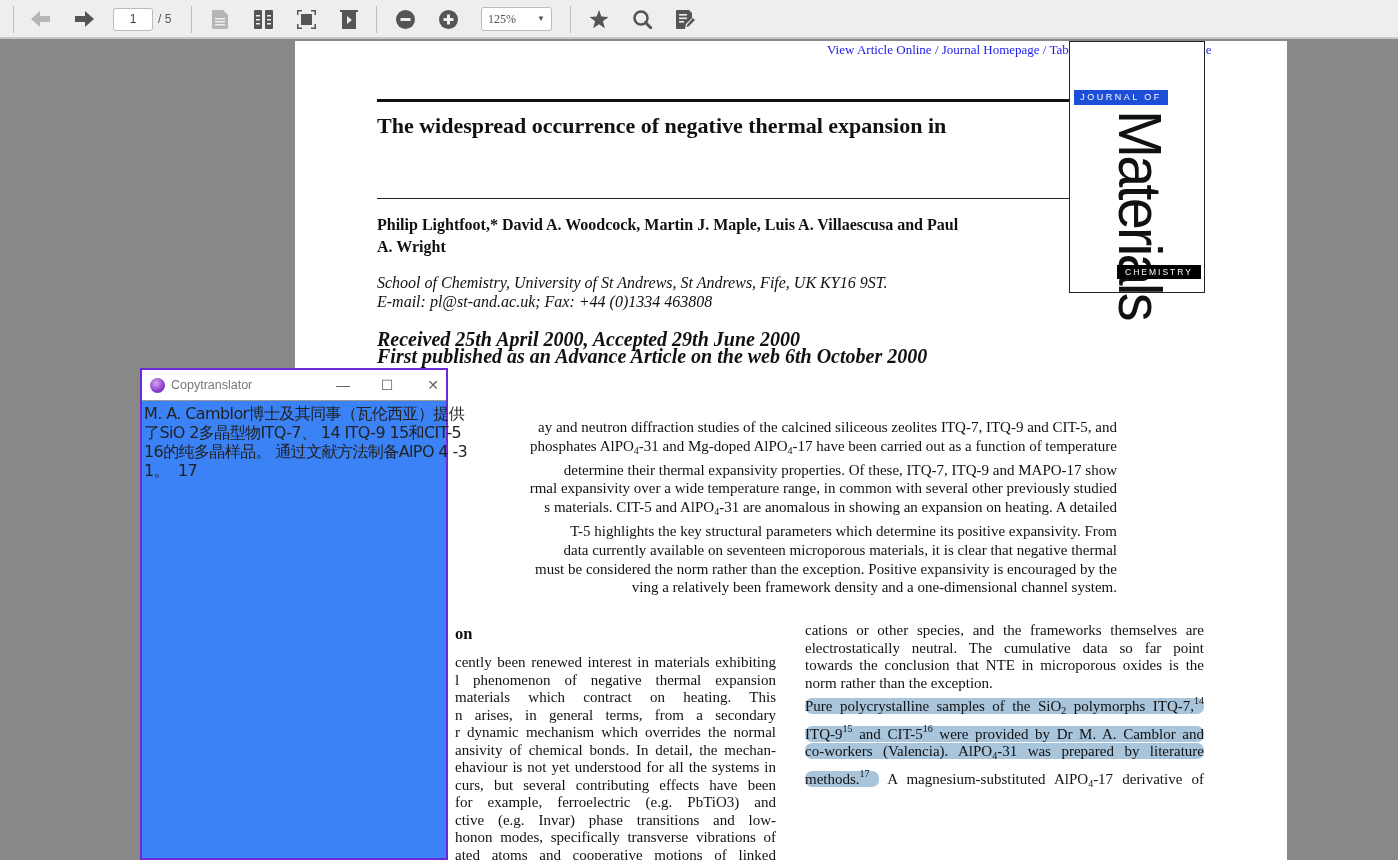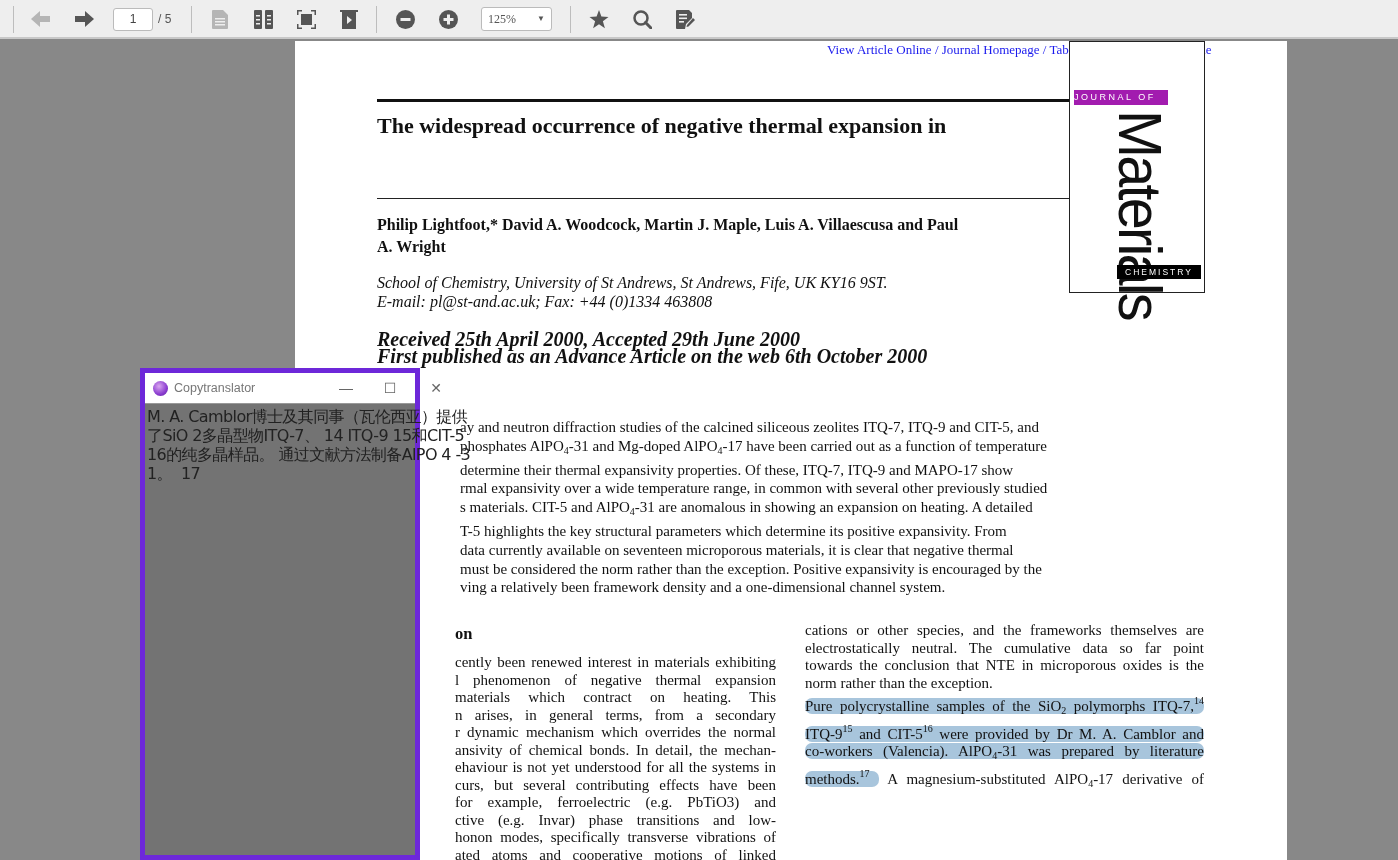--- a/index.html
+++ b/index.html
@@ -16,37 +16,37 @@
   .page { position: absolute; left: 295px; top: 41px; width: 992px; height: 819px; background: #fff; font-family: "Liberation Serif", serif; color: #111; }
   .toplinks { position: absolute; left: 532px; top: 1px; font-size: 13px; color: #1a1aee; white-space: nowrap; }
   .toplinks span { cursor: pointer; }
   .rule-thick { position: absolute; left: 82px; top: 58px; width: 693px; height: 3px; background: #111; }
   .rule-thin { position: absolute; left: 82px; top: 157px; width: 693px; height: 1px; background: #222; }
   .title { position: absolute; left: 82px; top: 70px; width: 620px; font-size: 22px; font-weight: bold; line-height: 29px; }
   .authors { position: absolute; left: 82px; top: 173px; width: 640px; font-size: 16px; font-weight: bold; line-height: 22px; }
   .affil { position: absolute; left: 82px; top: 232px; font-size: 16px; font-style: italic; line-height: 19px; }
   .dates { position: absolute; left: 82px; top: 290px; font-size: 20px; font-style: italic; font-weight: bold; line-height: 17px; }
   .logo { position: absolute; left: 774px; top: 0; width: 136px; height: 252px; border: 1px solid #222; background: #fff; }
-  .logo .jo { position: absolute; left: 4px; top: 48px; width: 94px; height: 15px; background: #a21caf; color: #fff; font-family: "Liberation Sans", sans-serif; font-size: 9px; letter-spacing: 2.5px; line-height: 15px; }
+  .logo .jo { position: absolute; left: 4px; top: 48px; width: 94px; height: 15px; background: #1d4ed8; color: #fff; font-family: "Liberation Sans", sans-serif; font-size: 9px; letter-spacing: 2.5px; line-height: 15px; text-align: center; }
   .logo .mat { position: absolute; left: 44px; top: 68px; width: 0; height: 0; }
   .logo .mat span { position: absolute; left: 0; top: 0; transform-origin: left top; transform: rotate(90deg) translate(0, -56px); font-family: "Liberation Sans", sans-serif; font-size: 62px; font-weight: normal; letter-spacing: -3px; white-space: nowrap; line-height: 56px; transform: rotate(90deg) scaleX(0.93); }
   .logo .chem { position: absolute; left: 47px; top: 223px; width: 84px; height: 14px; background: #000; color: #fff; font-family: "Liberation Sans", sans-serif; font-size: 8.5px; letter-spacing: 2px; line-height: 14px; text-align: center; }
 
-  .abstract { position: absolute; left: 165px; top: 377px; width: 650px; font-size: 15px; line-height: 18.8px; white-space: nowrap; }
+  .abstract { position: absolute; left: 172px; top: 377px; width: 650px; font-size: 15px; line-height: 18.8px; white-space: nowrap; text-align: right; }
   .col1 { position: absolute; left: 160px; top: 583px; width: 321px; font-size: 15px; }
   .col1 .h { font-weight: bold; font-size: 16.5px; margin-bottom: 10px; }
   .col1 .ln { line-height: 17.5px; text-align: justify; text-align-last: justify; white-space: nowrap; height: 17.5px; overflow: hidden; }
   .col2 { position: absolute; left: 510px; top: 581px; width: 399px; font-size: 15px; }
   .col2 .ln { line-height: 17.5px; white-space: nowrap; }
   .col2 .h { font-weight: bold; font-size: 17px; margin-top: 40px; margin-bottom: 9px; }
   .hl { background: #a8c5dc; border-radius: 7px; }
   sub { font-size: 10px; vertical-align: -3px; }
   sup { font-size: 10px; vertical-align: 7px; }
 
-  .ct { position: absolute; left: 140px; top: 368px; width: 280px; height: 492px; background: #737373; border: 5px solid #6d28d9; font-family: "Liberation Sans", sans-serif; }
+  .ct { position: absolute; left: 140px; top: 368px; width: 308px; height: 492px; background: #3b82f6; border: 2px solid #6d28d9; font-family: "Liberation Sans", sans-serif; }
   .ct .titlebar { height: 31px; background: #fff; border-bottom: 1px solid #999; position: relative; }
   .ct .appicon { position: absolute; left: 8px; top: 8px; width: 15px; height: 15px; border-radius: 50%; background: radial-gradient(circle at 40% 35%, #d9a6f0, #8a3ccf 60%, #5c1f9e); }
   .ct .apptitle { position: absolute; left: 29px; top: 8px; font-size: 12.5px; color: #777; }
   .ct .winbtn { position: absolute; top: 4px; width: 26px; height: 22px; color: #666; text-align: center; font-size: 14px; line-height: 22px; cursor: pointer; }
   .ct .content { padding: 3px 2px; font-size: 16px; line-height: 19px; color: #222; white-space: pre-wrap; font-family: "DejaVu Sans", sans-serif; letter-spacing: -0.6px; word-break: break-all; width: 330px; }
 </style>
 </head>
 <body>
 
 <div class="toolbar">

